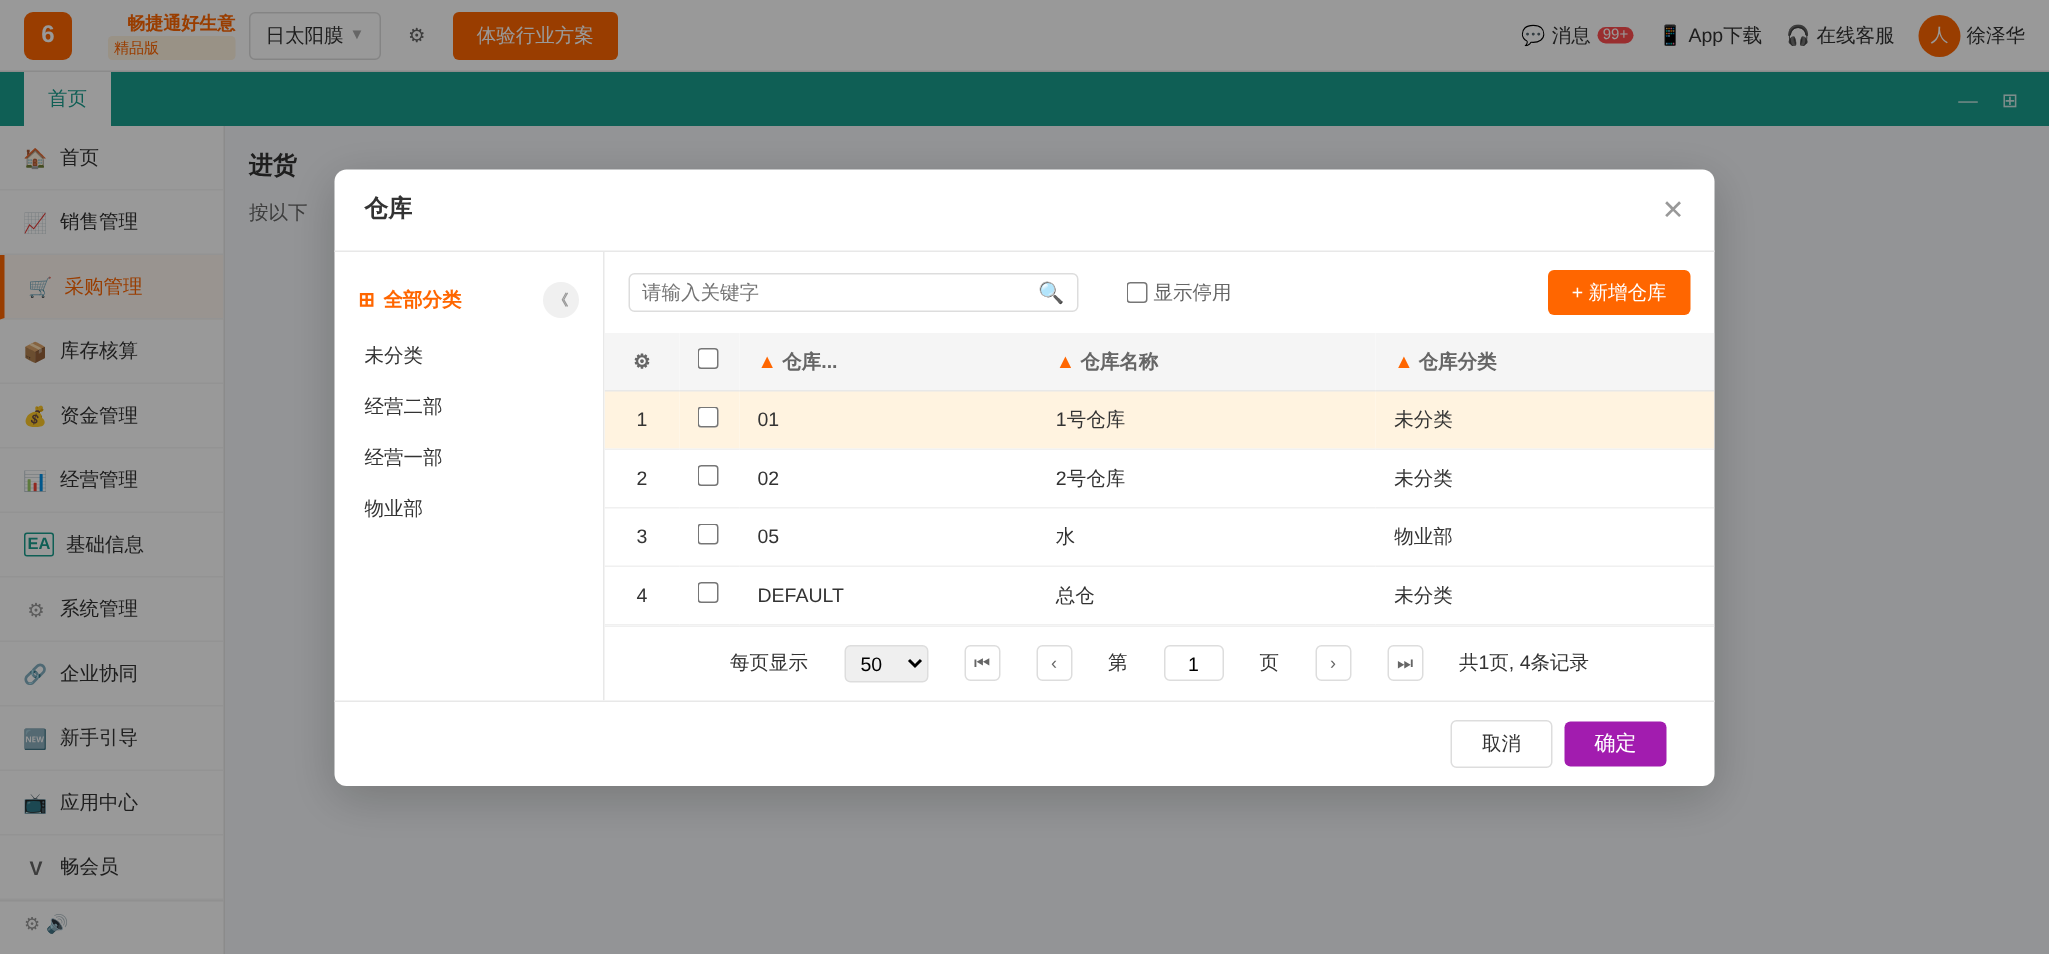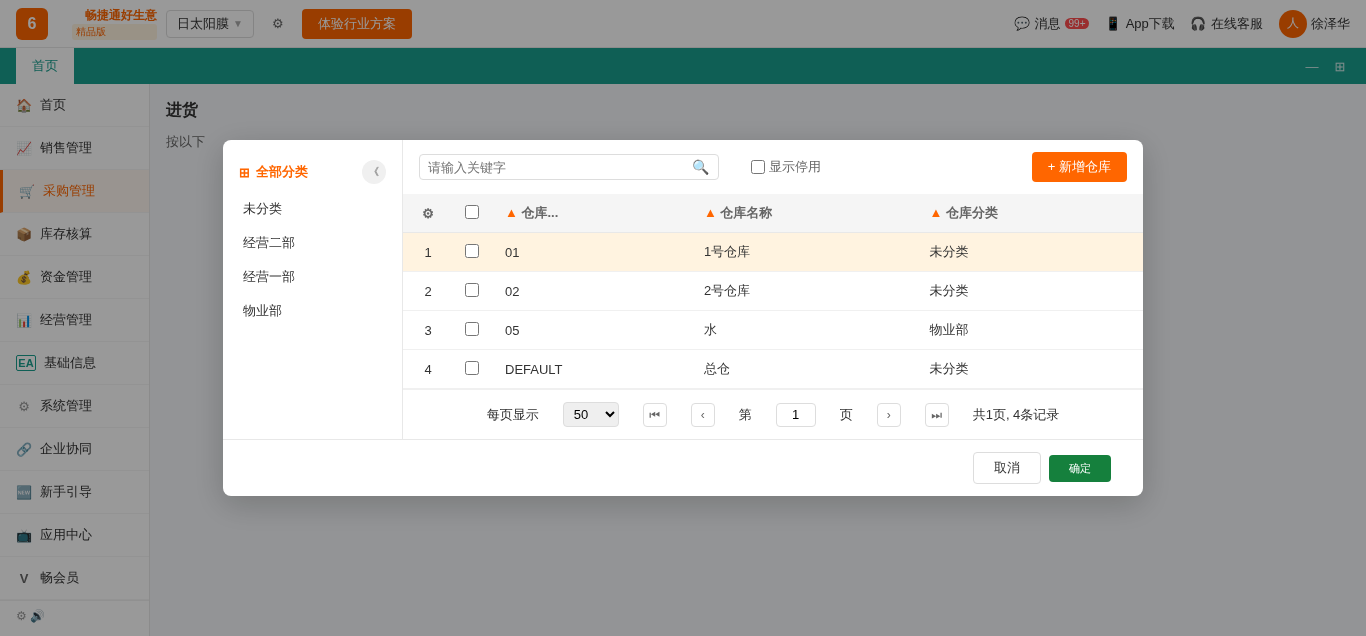--- a/index.html
+++ b/index.html
@@ -23,21 +23,21 @@
       width: 150px;
     }
     .logo-icon {
       width: 32px; height: 32px;
       background: #ff6600;
       border-radius: 6px;
       display: flex; align-items: center; justify-content: center;
       color: white; font-weight: bold; font-size: 16px;
     }
     .logo-badge { font-size: 10px; color: #ff6600; background: #fff3e0; padding: 1px 4px; border-radius: 3px; margin-left: 16px; }
-    .header-middle { display: flex; align-items: center; gap: 8px; flex: 1; }
+    .header-middle { display: flex; gap: 8px; flex: 1; }
     .store-selector {
       display: flex; align-items: center; gap: 4px;
       border: 1px solid #ddd; border-radius: 4px;
       padding: 4px 10px; cursor: pointer; background: #fff;
       font-size: 13px; color: #333;
     }
     .settings-btn {
       width: 32px; height: 32px;
       display: flex; align-items: center; justify-content: center;
       cursor: pointer; color: #666;
@@ -210,21 +210,21 @@
       display: flex; align-items: center; justify-content: flex-end;
       padding: 12px 32px; gap: 8px;
       border-top: 1px solid #e8e8e8;
     }
     .cancel-btn {
       padding: 6px 20px; border: 1px solid #ddd; border-radius: 4px;
       background: #fff; cursor: pointer; font-size: 13px; color: #333;
     }
     .confirm-btn {
       padding: 6px 20px; border: none; border-radius: 4px;
-      background: #15803d; color: white; cursor: pointer; font-size: 11px;
+      background: #a21caf; color: white; cursor: pointer; font-size: 14px;
     }
 
     .checkbox { width: 14px; height: 14px; cursor: pointer; accent-color: #ff6600; }
     .sort-icon { display: inline; color: #ff6600; }
   </style>
 </head>
 <body>
 
 <div class="top-header">
   <div class="logo-area">
@@ -338,20 +338,24 @@
     <div class="page-title">进货</div>
     <div style="font-size:13px;color:#666;margin-bottom:12px;">
       <span>按以下</span>
     </div>
   </div>
 </div>
 
 <div class="overlay">
   <div class="modal">
 
+    <div class="modal-header">
+      <span class="modal-title">仓库</span>
+      <button class="modal-close">✕</button>
+    </div>
 
     <div class="modal-body">
 
       <div class="category-panel">
         <div class="category-header">
           <span style="color:#ff6600;">⊞</span>
           <span>全部分类</span>
           <div class="collapse-btn">《</div>
         </div>
         <div class="category-item">未分类</div>

